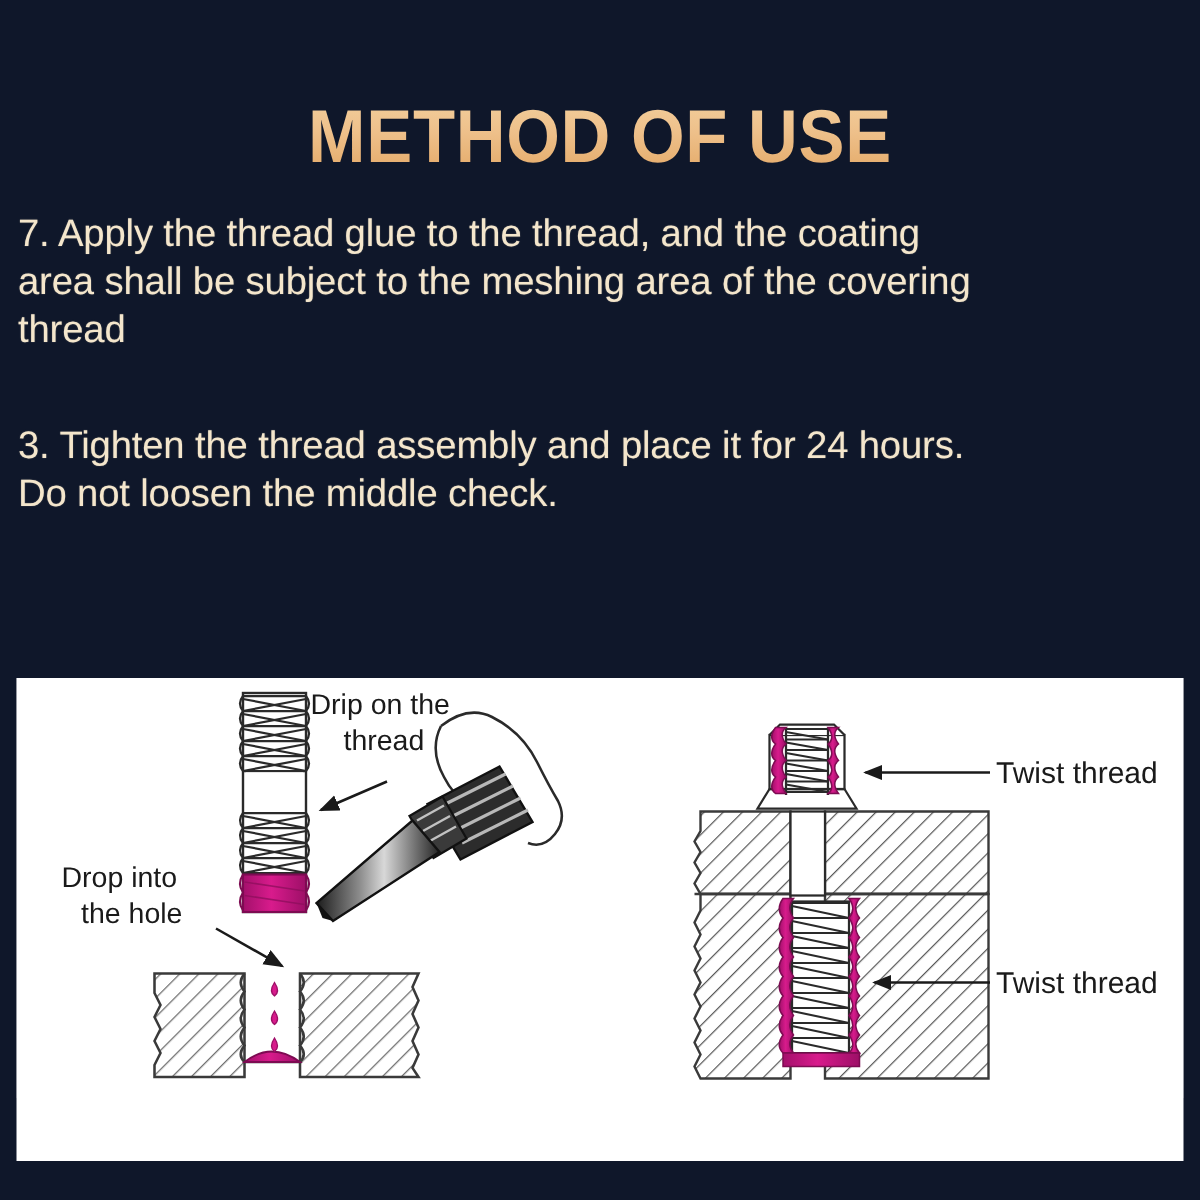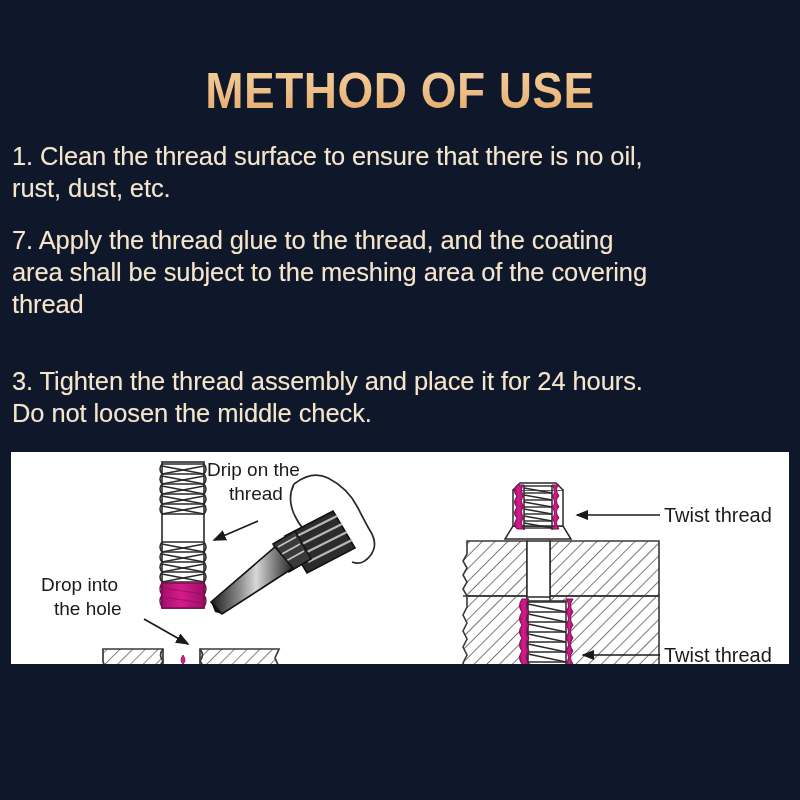--- a/index.html
+++ b/index.html
@@ -62,21 +62,21 @@
     text-shadow: 0 0 1px rgba(244,230,204,0.35);
   }
   .step:last-child { margin-bottom: 0; margin-top: 45px; }
 
   
   .panel {
     position: absolute;
     left: 11px;
     top: 452px;
     width: 778px;
-    height: 212px;
+    height: 322px;
     background: #ffffff;
     overflow: hidden;
   }
   .panel svg { display: block; }
 
   .dlabel {
     font-family: "Liberation Sans", sans-serif;
     font-size: 19px;
     fill: #1a1a1a;
   }
@@ -87,22 +87,20 @@
   }
 </style>
 </head>
 <body>
 
 <div id="page">
 
   <div class="title">METHOD OF USE</div>
 
   <div class="steps">
-    <p class="step">1. Clean the thread surface to ensure that there is no oil,
-rust, dust, etc.</p>
     <p class="step">7. Apply the thread glue to the thread, and the coating
 area shall be subject to the meshing area of the covering
 thread</p>
     <p class="step">3. Tighten the thread assembly and place it for 24 hours.
 Do not loosen the middle check.</p>
   </div>
 
   <div class="panel">
     <svg width="778" height="280" viewBox="0 0 778 280" xmlns="http://www.w3.org/2000/svg">
       <defs>

